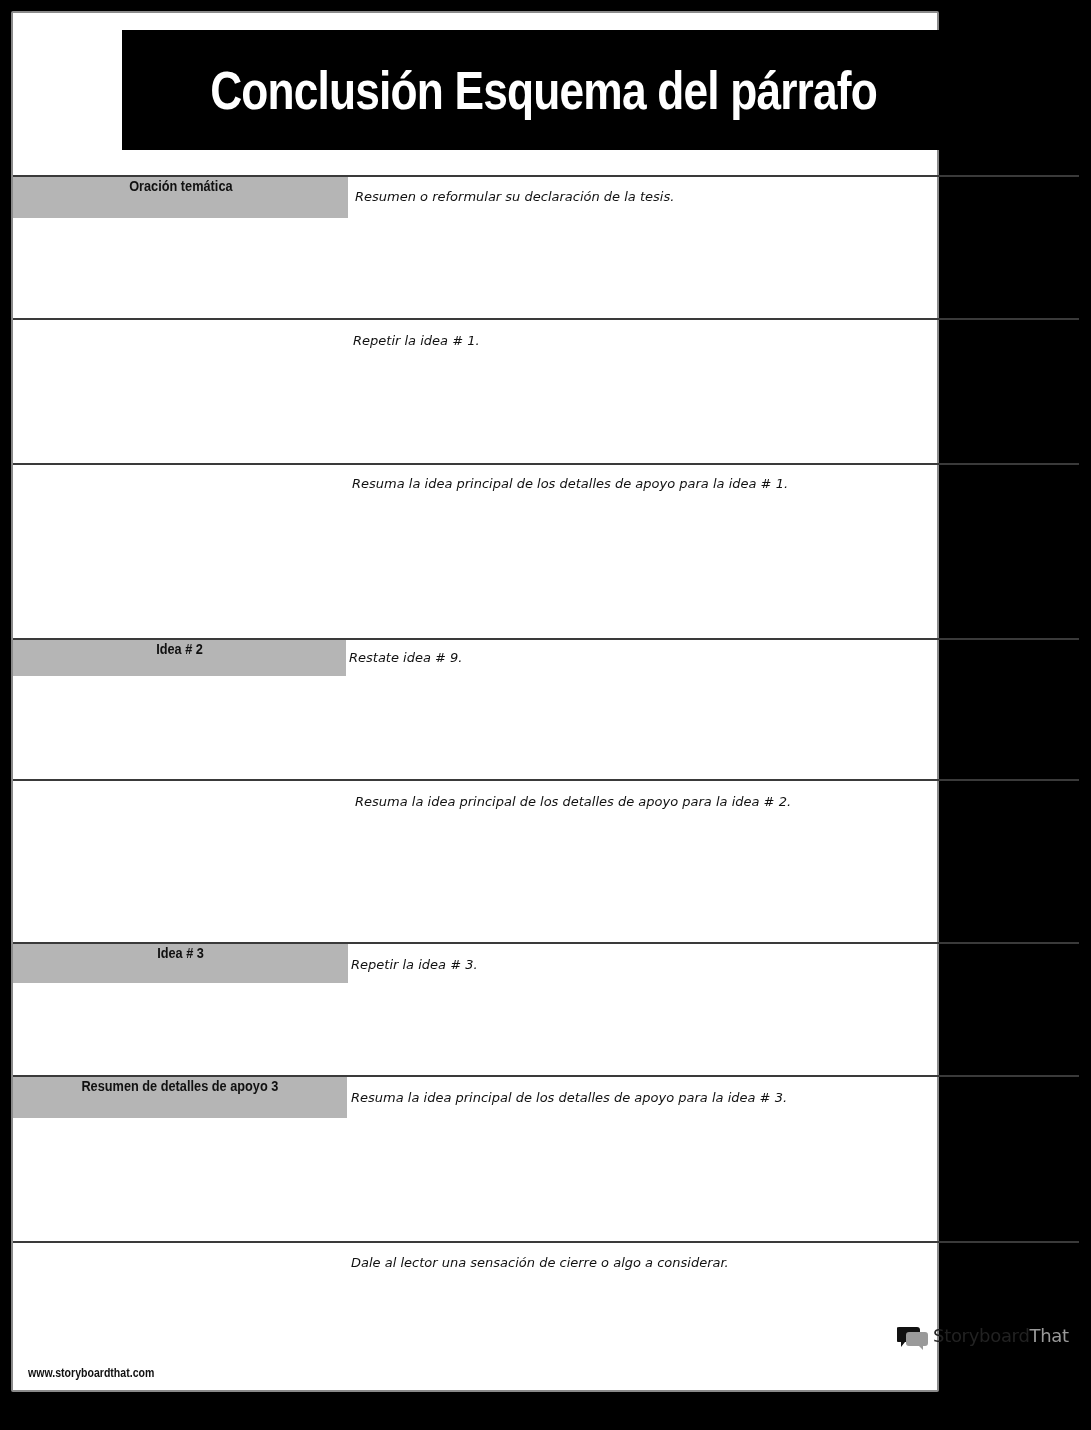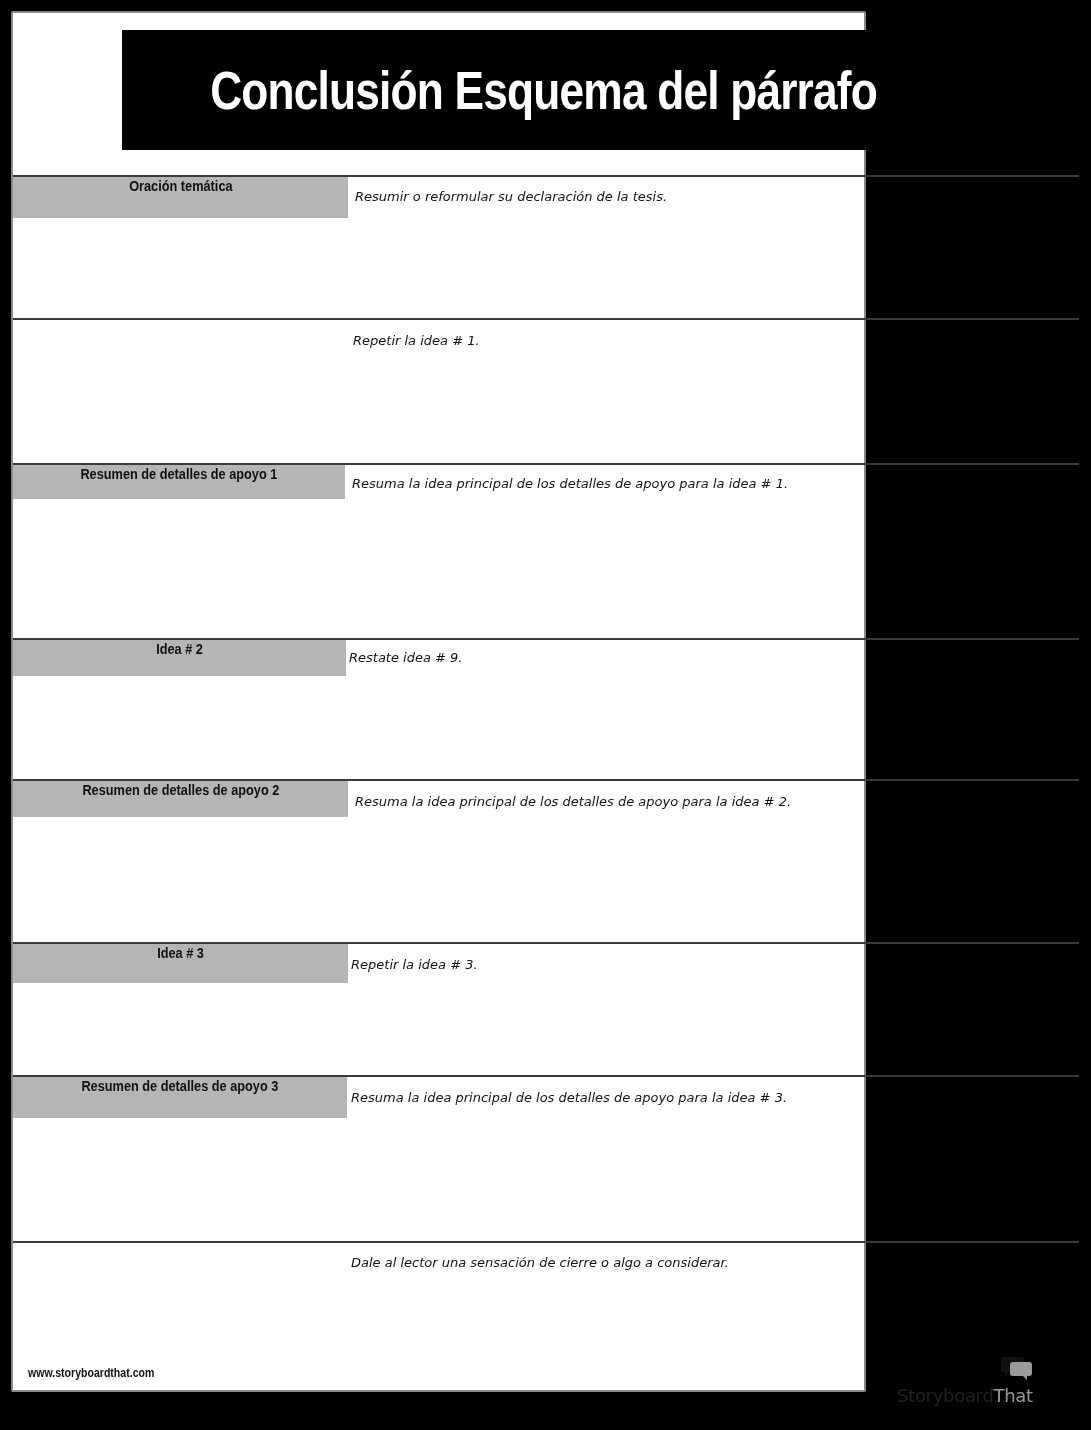--- a/index.html
+++ b/index.html
@@ -1,61 +1,55 @@
 <!DOCTYPE html>
 <html><head>
 <meta charset="utf-8">
 <style>
   html, body { margin:0; padding:0; }
   body { width:1091px; height:1430px; background:#000; position:relative; overflow:hidden; font-family:"Liberation Sans", sans-serif; }
-  .page { position:absolute; left:11px; top:11px; width:855px; height:1381px; background:#fff; border:2px solid #8a8a8a; box-sizing:border-box; border-radius:2px; }
+  .page { position:absolute; left:11px; top:11px; width:928px; height:1381px; background:#fff; border:2px solid #8a8a8a; box-sizing:border-box; border-radius:2px; }
   .title-bar { position:absolute; left:109px; top:17px; width:844px; height:120px; background:#000; display:flex; align-items:center; justify-content:center; }
   .title-bar span { color:#fff; font-family:"Liberation Sans", sans-serif; font-weight:bold; font-size:54px; letter-spacing:-1px; transform:scaleX(0.82); white-space:nowrap; }
   .row-line { position:absolute; left:0; width:1066px; height:2px; background:#3a3a3a; }
   .label { position:absolute; left:0; background:#b5b5b5; display:flex; justify-content:center; }
   .label span { font-family:"Liberation Sans", sans-serif; font-weight:bold; font-size:15px; color:#111; transform:scaleX(0.85); white-space:nowrap; }
   .hint { position:absolute; font-family:"DejaVu Sans", sans-serif; font-style:italic; font-size:13px; color:#111; white-space:nowrap; }
   .footer-url { position:absolute; left:15px; top:1353px; font-family:"Liberation Sans", sans-serif; font-weight:bold; font-size:12px; color:#111; transform:scaleX(0.88); transform-origin:left; }
-  .logo { position:absolute; left:884px; top:1342px; display:flex; align-items:flex-end; gap:4px;flex-direction:column; }
+  .logo { position:absolute; left:884px; top:1312px; display:flex; align-items:flex-start; gap:4px; }
   .logo-text { font-family:"DejaVu Sans", sans-serif; font-size:18px; color:#222; letter-spacing:-0.3px; }
   .logo-text .that { color:#999; }
 </style>
 </head>
 <body>
 
 <div class="page">
   <div class="title-bar">
     <span>Conclusión Esquema del párrafo</span>
   </div>
 
   <div class="row-line" style="top:162px"></div>
   <div class="label" style="top:164px;width:335px;height:41px">
       <span>Oración temática</span>
     </div>
-  <div class="hint" style="left:342px;top:176px">Resumir o reformular su declaración de la tesis.</div>
+  <div class="hint" style="left:342px;top:176px">Resumen o reformular su declaración de la tesis.</div>
 
   <div class="row-line" style="top:305px"></div>
   <div class="hint" style="left:340px;top:320px">Repetir la idea # 1.</div>
 
   <div class="row-line" style="top:450px"></div>
-  <div class="label" style="top:452px;width:332px;height:34px">
-      <span>Resumen de detalles de apoyo 1</span>
-    </div>
   <div class="hint" style="left:339px;top:463px">Resuma la idea principal de los detalles de apoyo para la idea # 1.</div>
 
   <div class="row-line" style="top:625px"></div>
   <div class="label" style="top:627px;width:333px;height:36px">
       <span>Idea # 2</span>
     </div>
   <div class="hint" style="left:336px;top:637px">Restate idea # 9.</div>
 
   <div class="row-line" style="top:766px"></div>
-  <div class="label" style="top:768px;width:335px;height:36px">
-      <span>Resumen de detalles de apoyo 2</span>
-    </div>
   <div class="hint" style="left:342px;top:781px">Resuma la idea principal de los detalles de apoyo para la idea # 2.</div>
 
   <div class="row-line" style="top:929px"></div>
   <div class="label" style="top:931px;width:335px;height:39px">
       <span>Idea # 3</span>
     </div>
   <div class="hint" style="left:338px;top:944px">Repetir la idea # 3.</div>
 
   <div class="row-line" style="top:1062px"></div>
   <div class="label" style="top:1064px;width:334px;height:41px">

